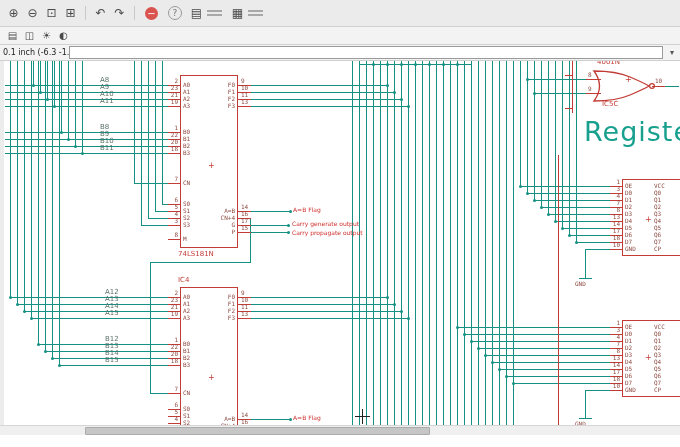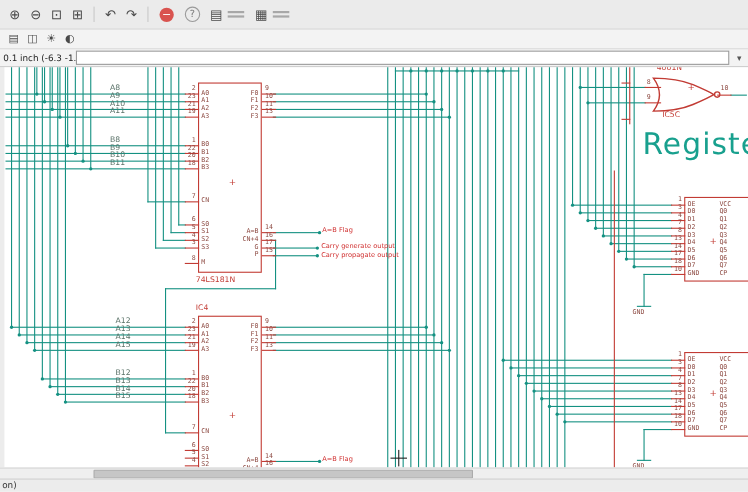--- a/index.html
+++ b/index.html
@@ -495,16 +495,13 @@
       <div class="abs pinnum" style="left: 655px; top: 16px; color: rgb(141, 74, 66);">10</div>
       <div class="abs pinname" style="left: 575px; top: 219px; color: rgb(141, 74, 66);">GND</div>
       <div class="abs pinname" style="left: 575px; top: 359px; color: rgb(141, 74, 66);">GND</div>
       <div class="abs title" style="left: 584px; top: 55px; color: rgb(24, 160, 142);">Register</div>
       <div class="abs" style="background: rgb(34, 34, 34); left: 355px; top: 355px; width: 15px; height: 1px;"></div>
       <div class="abs" style="background: rgb(34, 34, 34); left: 362px; top: 348px; width: 1px; height: 15px;"></div>
     </div>
   <div class="hscroll">
     <div class="thumb" id="hthumb" style="left: 85px; width: 345px;"></div>
   </div>
-  <div class="statusbar">
-    <span>on)</span>
-  </div>
 </div>
 
 </body></html>

